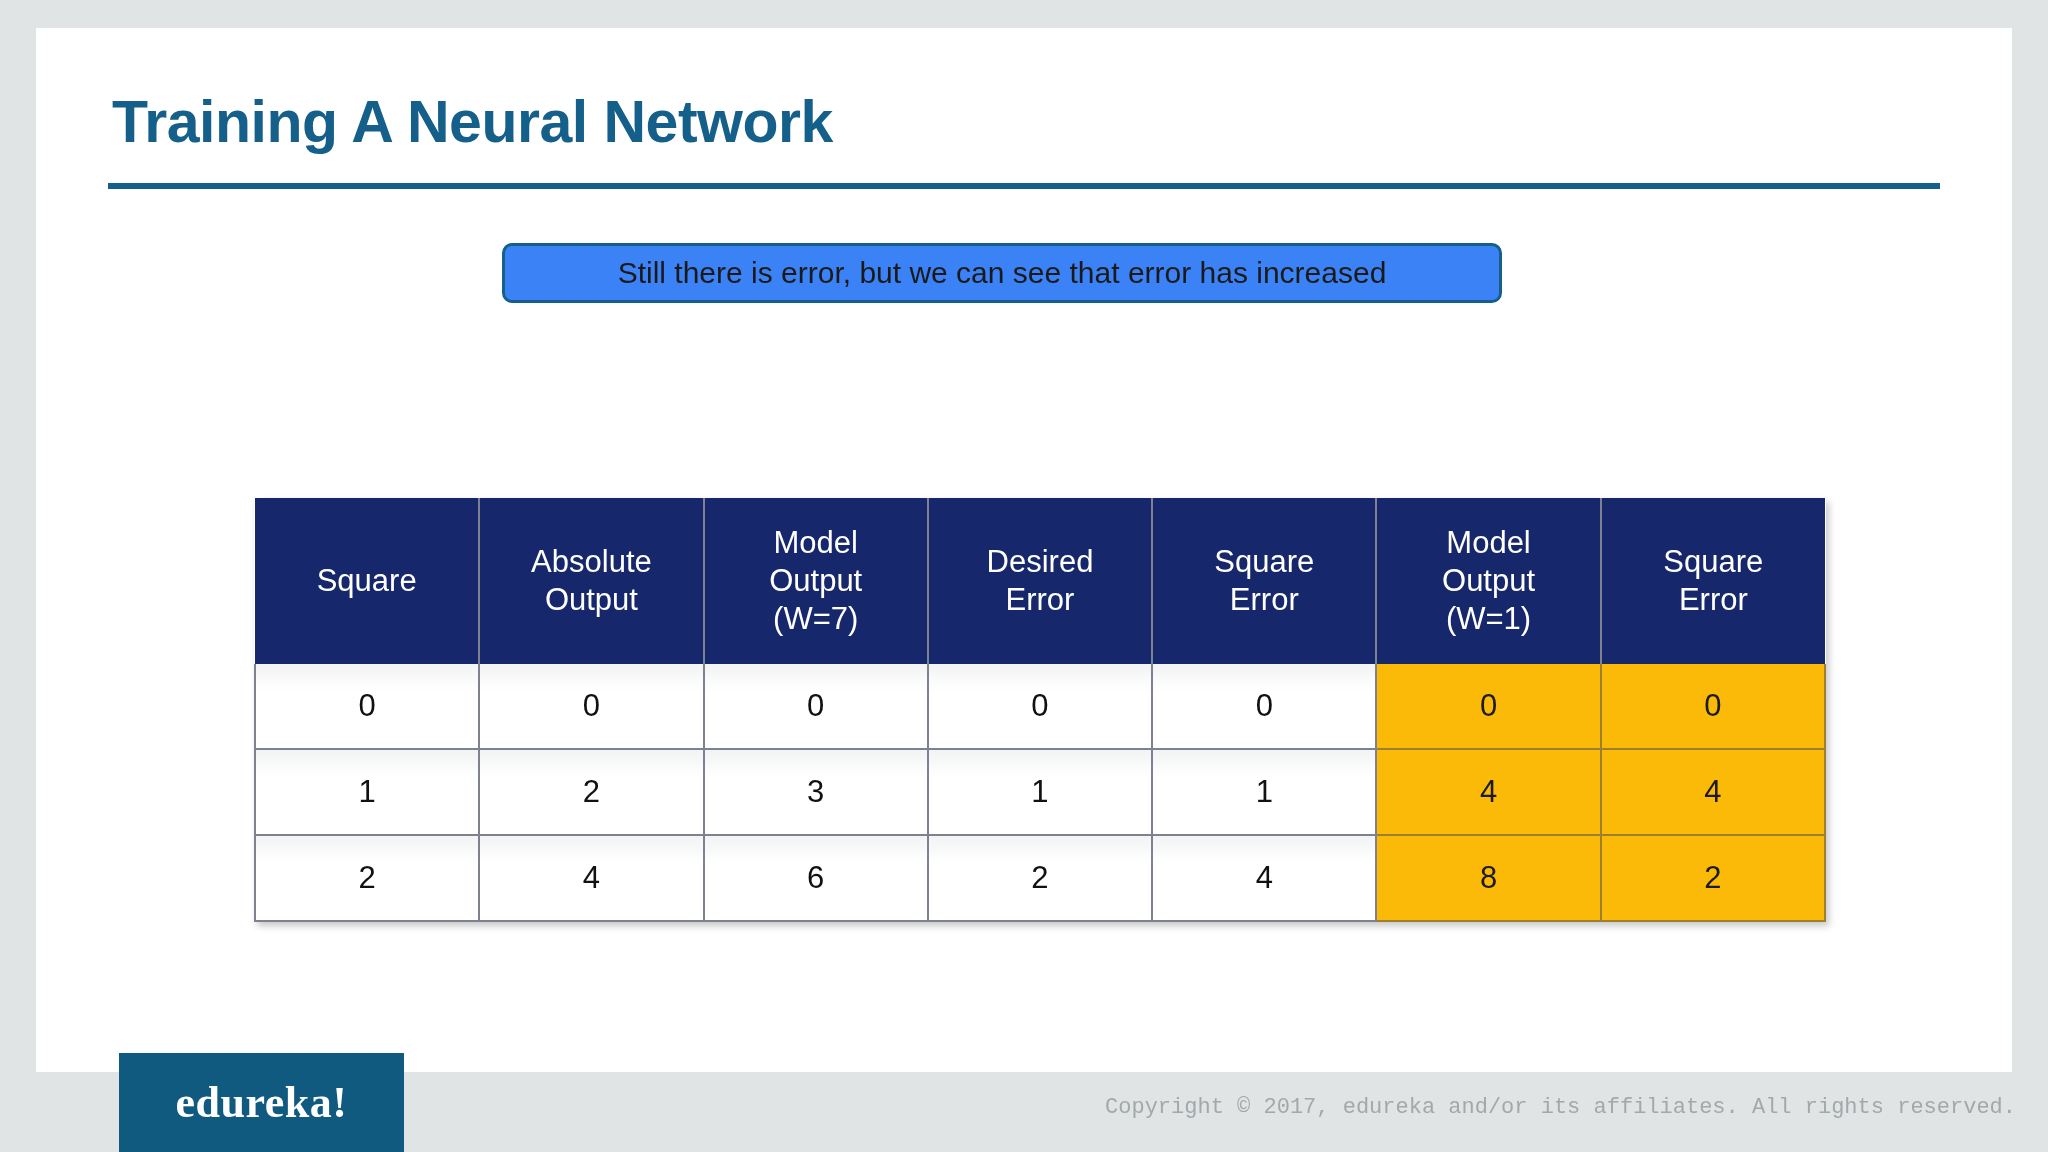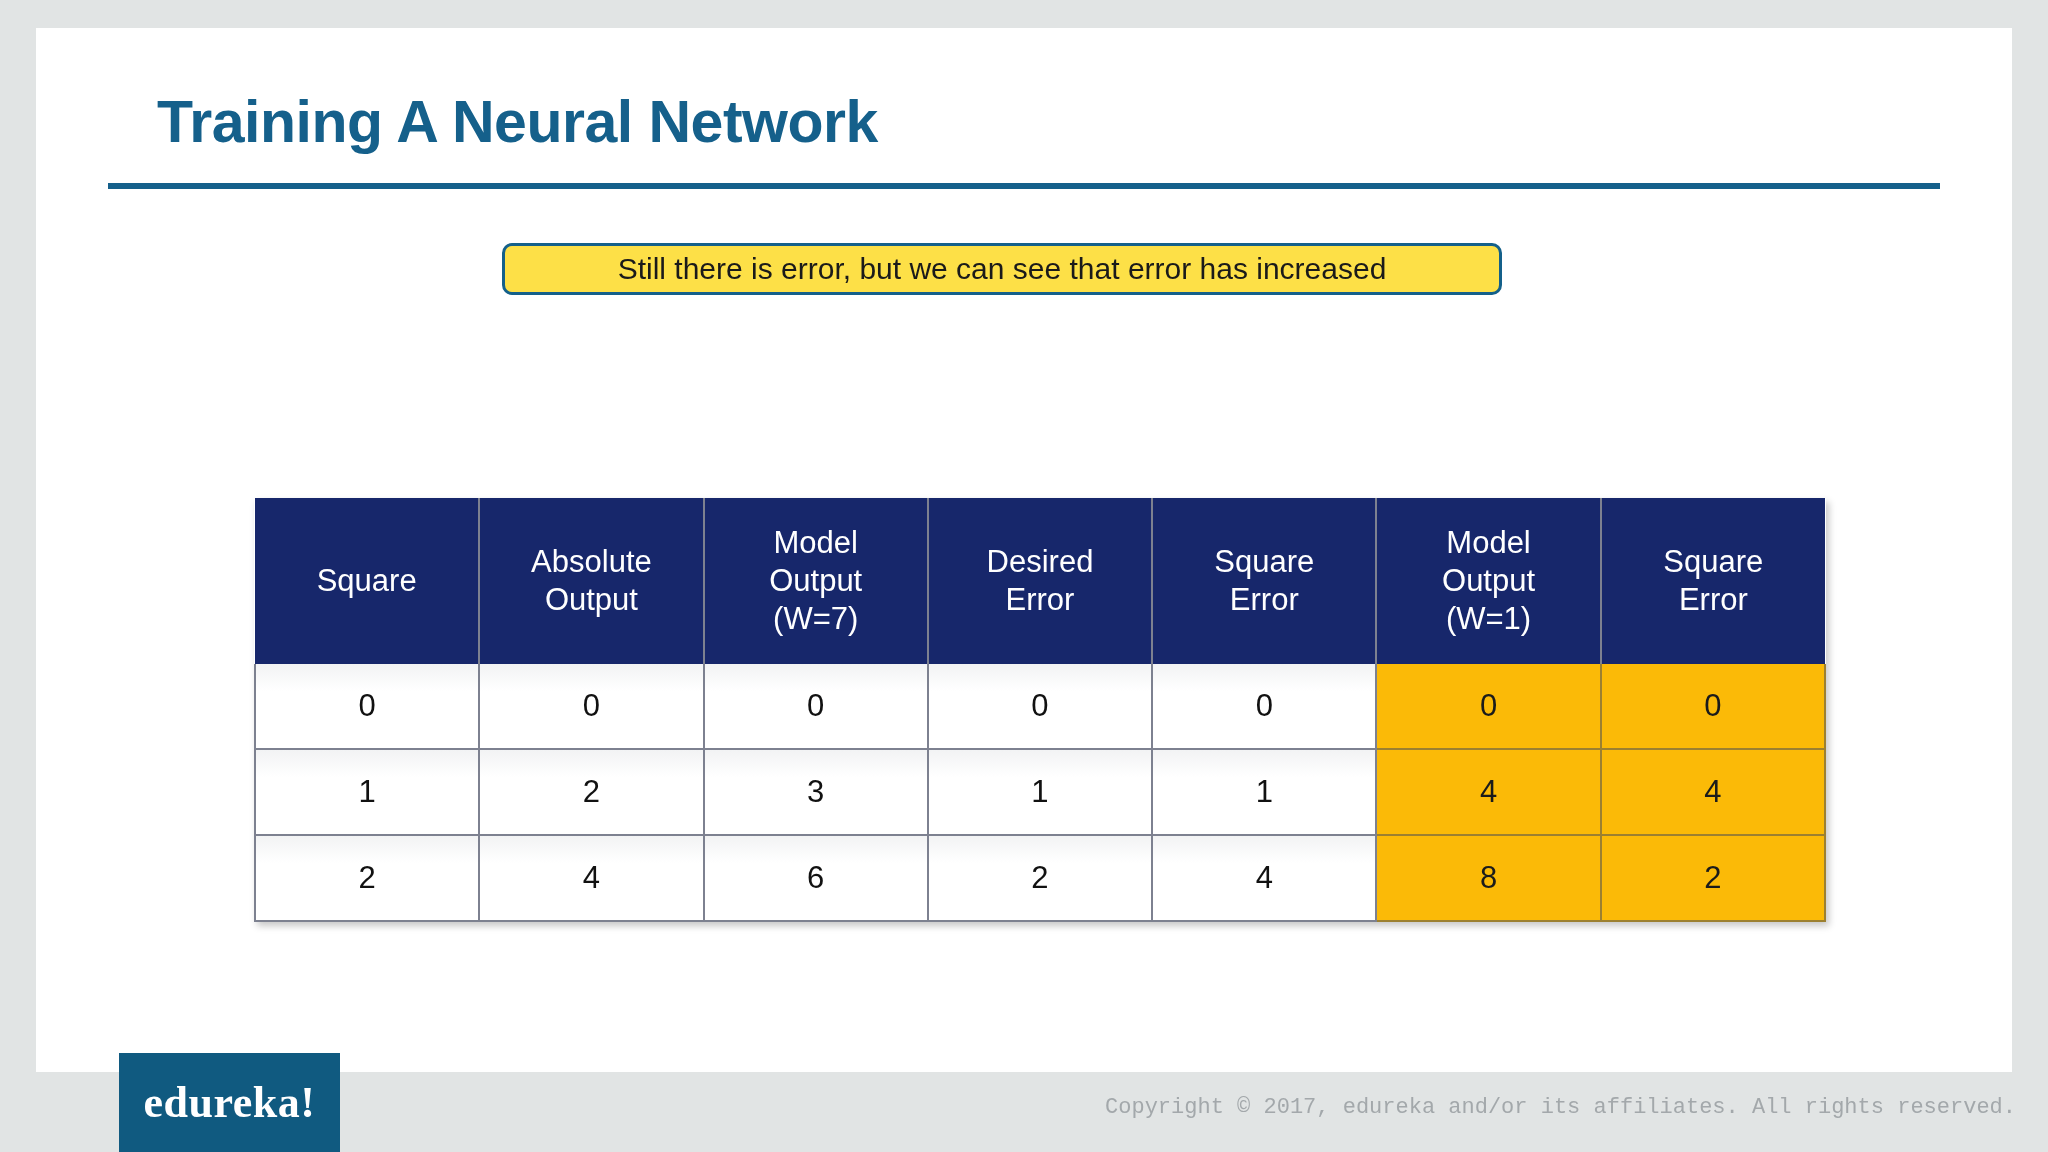--- a/index.html
+++ b/index.html
@@ -36,42 +36,41 @@
   .title {
     position: absolute;
     left: 76px;
     top: 60px;
     font-size: 59px;
     font-weight: bold;
     color: #15608b;
     letter-spacing: -0.5px;
     white-space: nowrap;
     font-family: "Liberation Sans", sans-serif;
-    margin-left: 45px;
   }
 
   .title-rule {
     position: absolute;
     left: 72px;
     top: 155px;
     width: 1832px;
     height: 6px;
     background: #15608b;
   }
 
   
   .callout {
     position: absolute;
     left: 466px;
     top: 215px;
     width: 1000px;
-    height: 52px;
+    height: 60px;
     border: 3px solid #14608a;
     border-radius: 10px;
-    background: #fde047;
+    background: #3b82f6;
     box-sizing: border-box;
     display: flex;
     align-items: center;
     justify-content: center;
   }
   .callout-text {
     font-size: 30px;
     color: #1a1a1a;
     white-space: nowrap;
     font-family: "Liberation Sans", sans-serif;
@@ -134,21 +133,21 @@
     left: 0;
     top: 1072px;
     width: 2048px;
     height: 80px;
     background: #e1e4e4;
   }
   .logo {
     position: absolute;
     left: 119px;
     top: 1053px;
-    width: 221px;
+    width: 285px;
     height: 99px;
     background: #105a80;
     display: flex;
     align-items: center;
     justify-content: center;
   }
   .logo-text {
     color: #ffffff;
     font-size: 44px;
     font-weight: bold;

